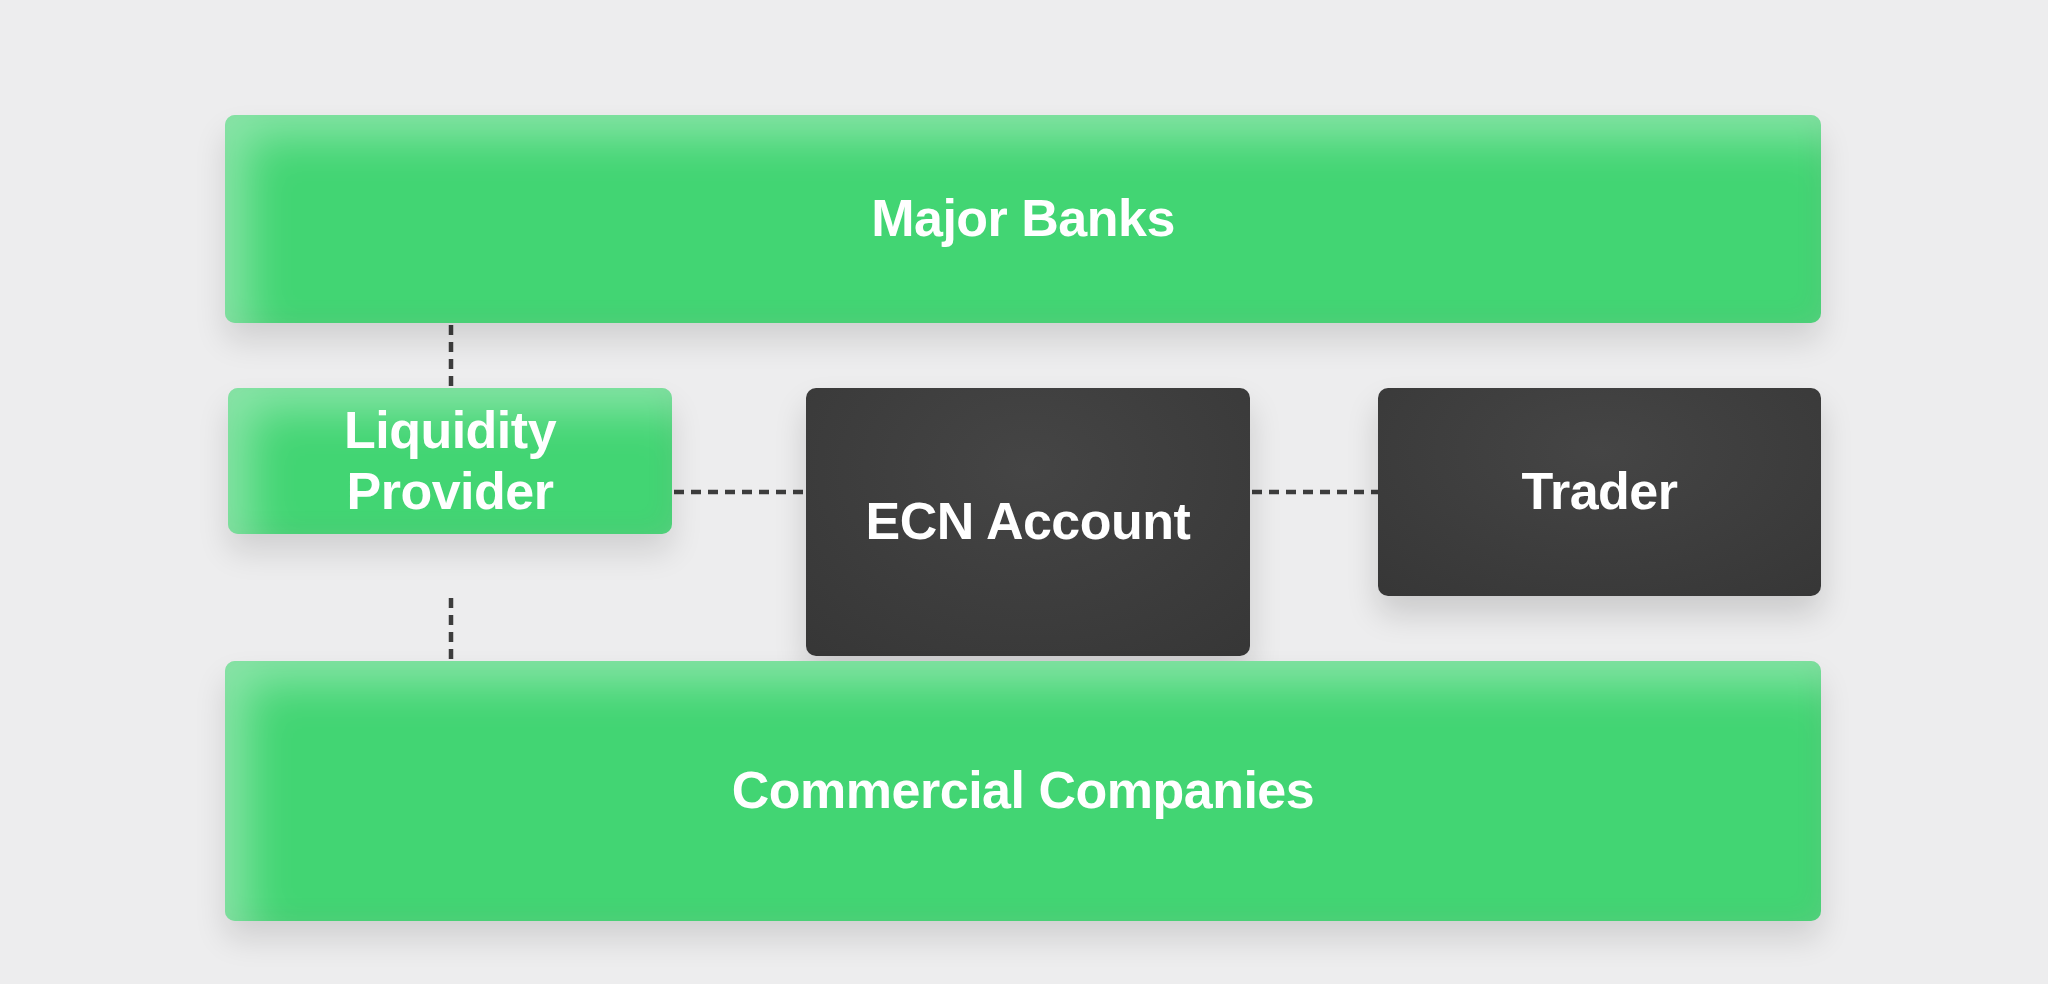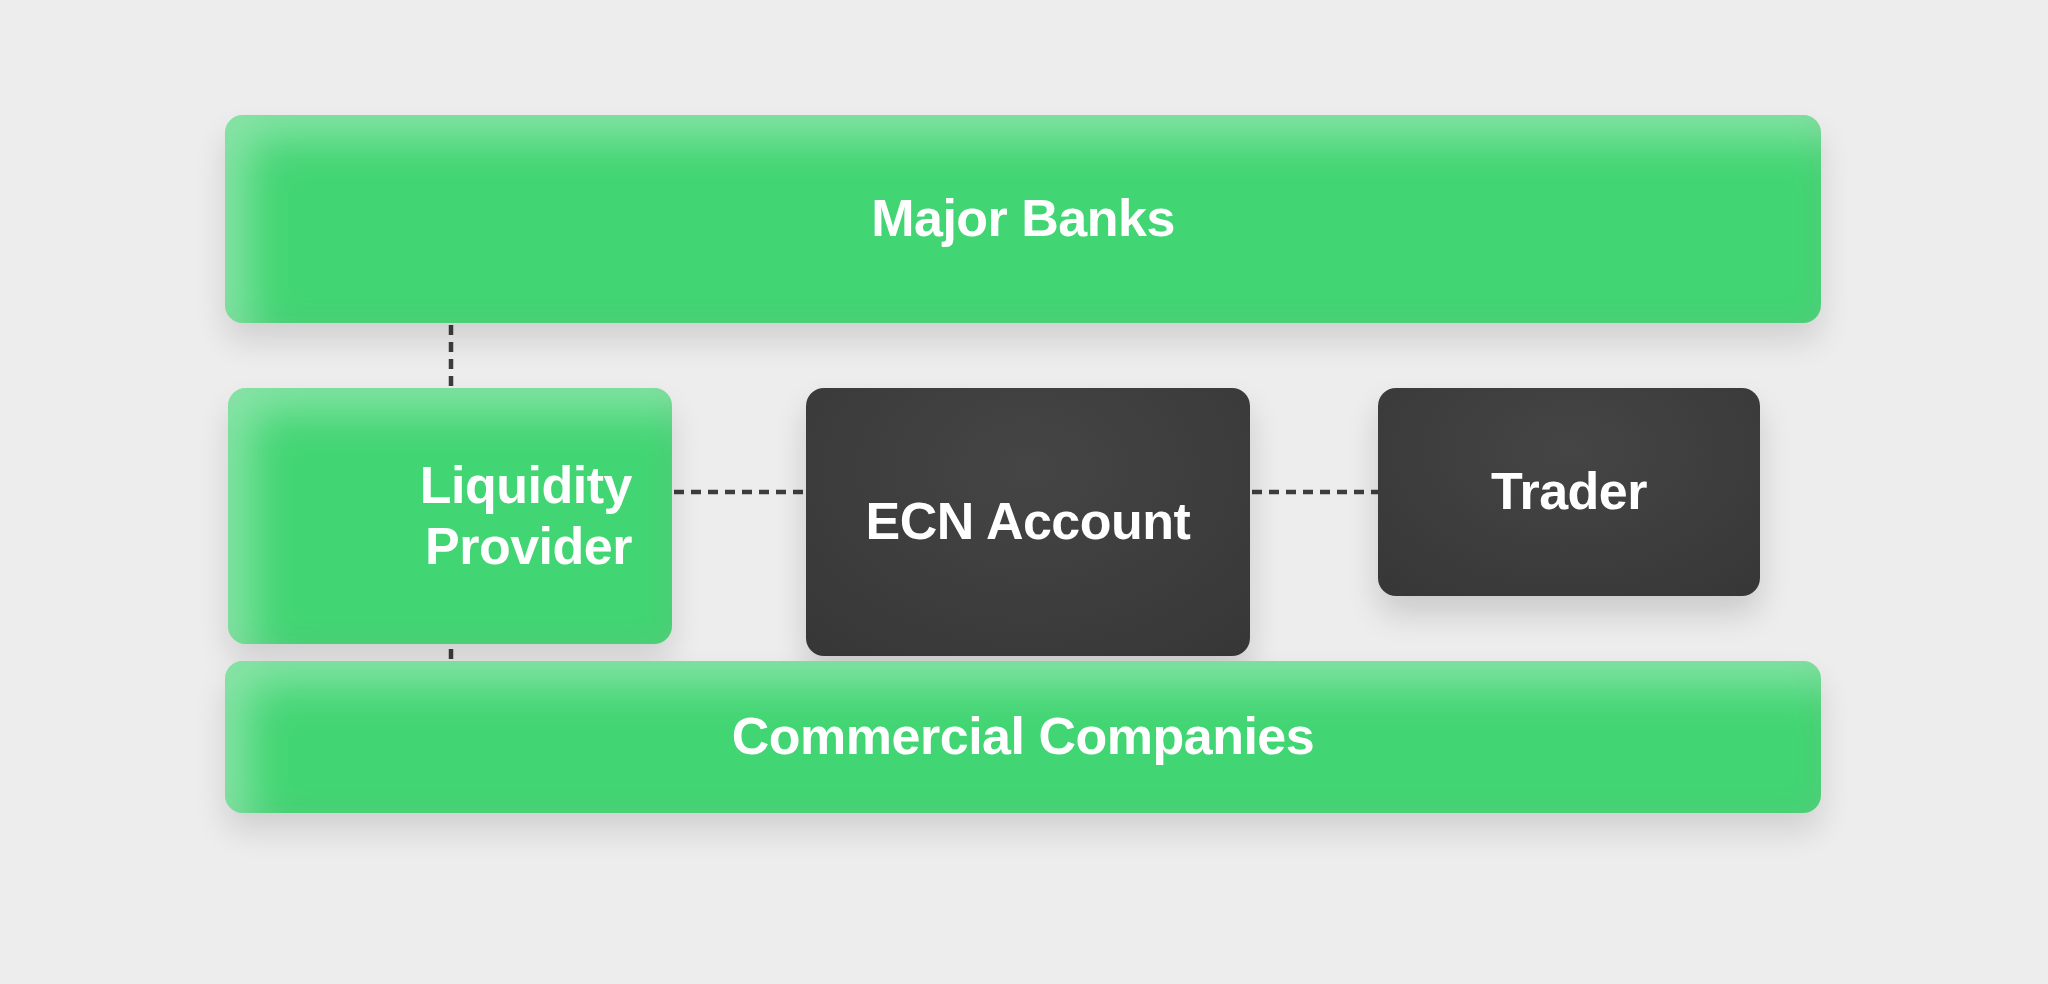--- a/index.html
+++ b/index.html
@@ -20,21 +20,21 @@
     width: 100%;
     height: 100%;
   }
   .connectors line {
     stroke: var(--connector, #3d3d3d);
     stroke-width: 4.5;
     stroke-dasharray: 10 7;
   }
   .node {
     position: absolute;
-    border-radius: 18px;
+    border-radius: 10px;
     display: flex;
     align-items: center;
     justify-content: center;
     text-align: center;
     color: var(--text, #ffffff);
     font-weight: 700;
     font-size: 52px;
     letter-spacing: -0.5px;
     line-height: 1.18;
     box-sizing: border-box;
@@ -51,24 +51,24 @@
       var(--dark-center, #454545) 0%,
       var(--dark-edge, #2c2c2c) 100%);
     box-shadow: 0 18px 32px rgba(0, 0, 0, 0.15);
   }
   .node-label {
     display: block;
     padding: 0 40px;
   }
   
   #node-major-banks        { left: 225px;  top: 115px; width: 1596px; height: 208px; }
-  #node-liquidity-provider { left: 228px;  top: 388px; width: 444px;  height: 256px; text-align: right; }
+  #node-liquidity-provider { left: 228px;  top: 388px; width: 444px;  height: 146px; }
   #node-ecn-account        { left: 806px;  top: 388px; width: 444px;  height: 268px; }
-  #node-trader             { left: 1378px; top: 388px; width: 382px;  height: 208px; }
-  #node-commercial-companies { left: 225px; top: 661px; width: 1596px; height: 152px; }
+  #node-trader             { left: 1378px; top: 388px; width: 443px;  height: 208px; }
+  #node-commercial-companies { left: 225px; top: 661px; width: 1596px; height: 260px; }
 </style>
 </head>
 <body>
 
 <div class="canvas">
 
   <svg class="connectors" viewBox="0 0 2048 984" preserveAspectRatio="none">
     <line x1="451" y1="325" x2="451" y2="388"></line>
     <line x1="451" y1="598" x2="451" y2="661"></line>
     <line x1="674" y1="492" x2="806" y2="492"></line>

